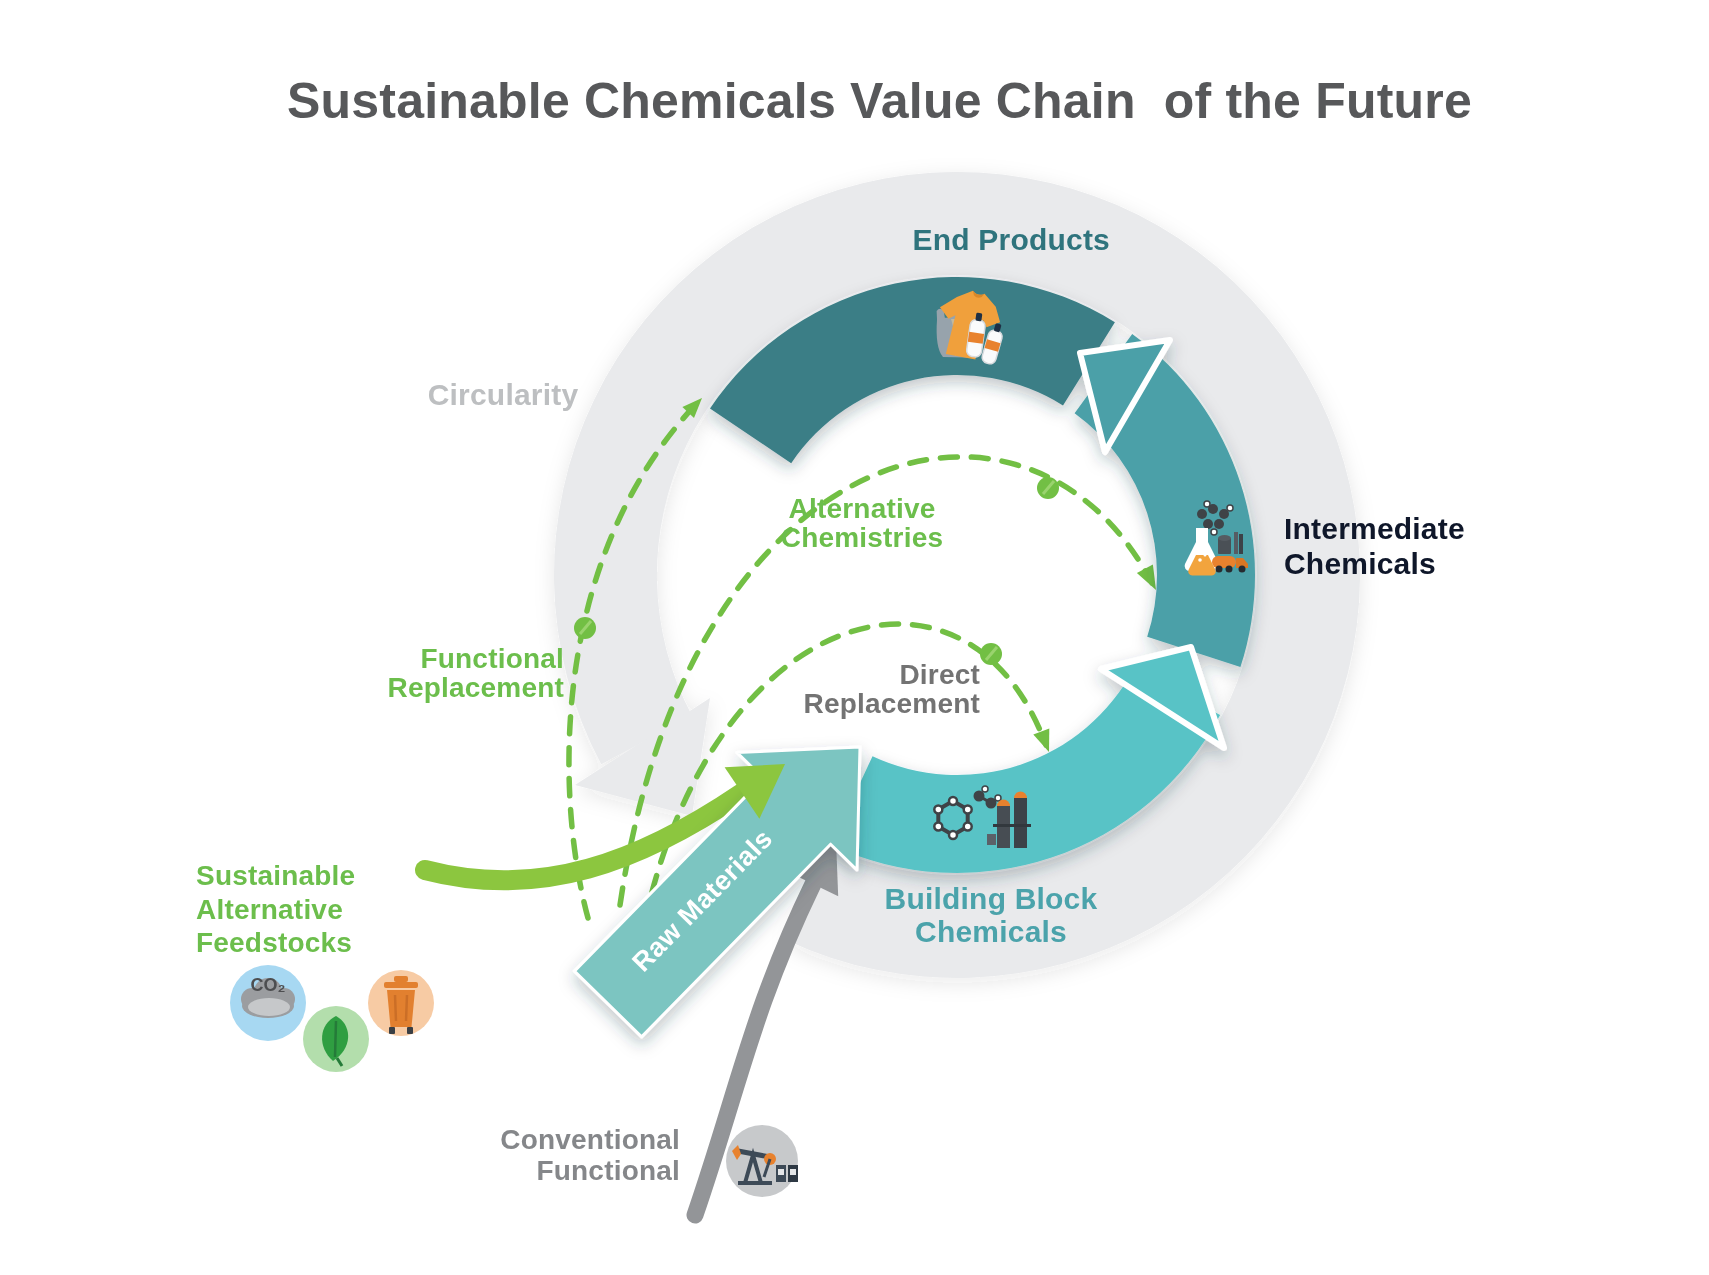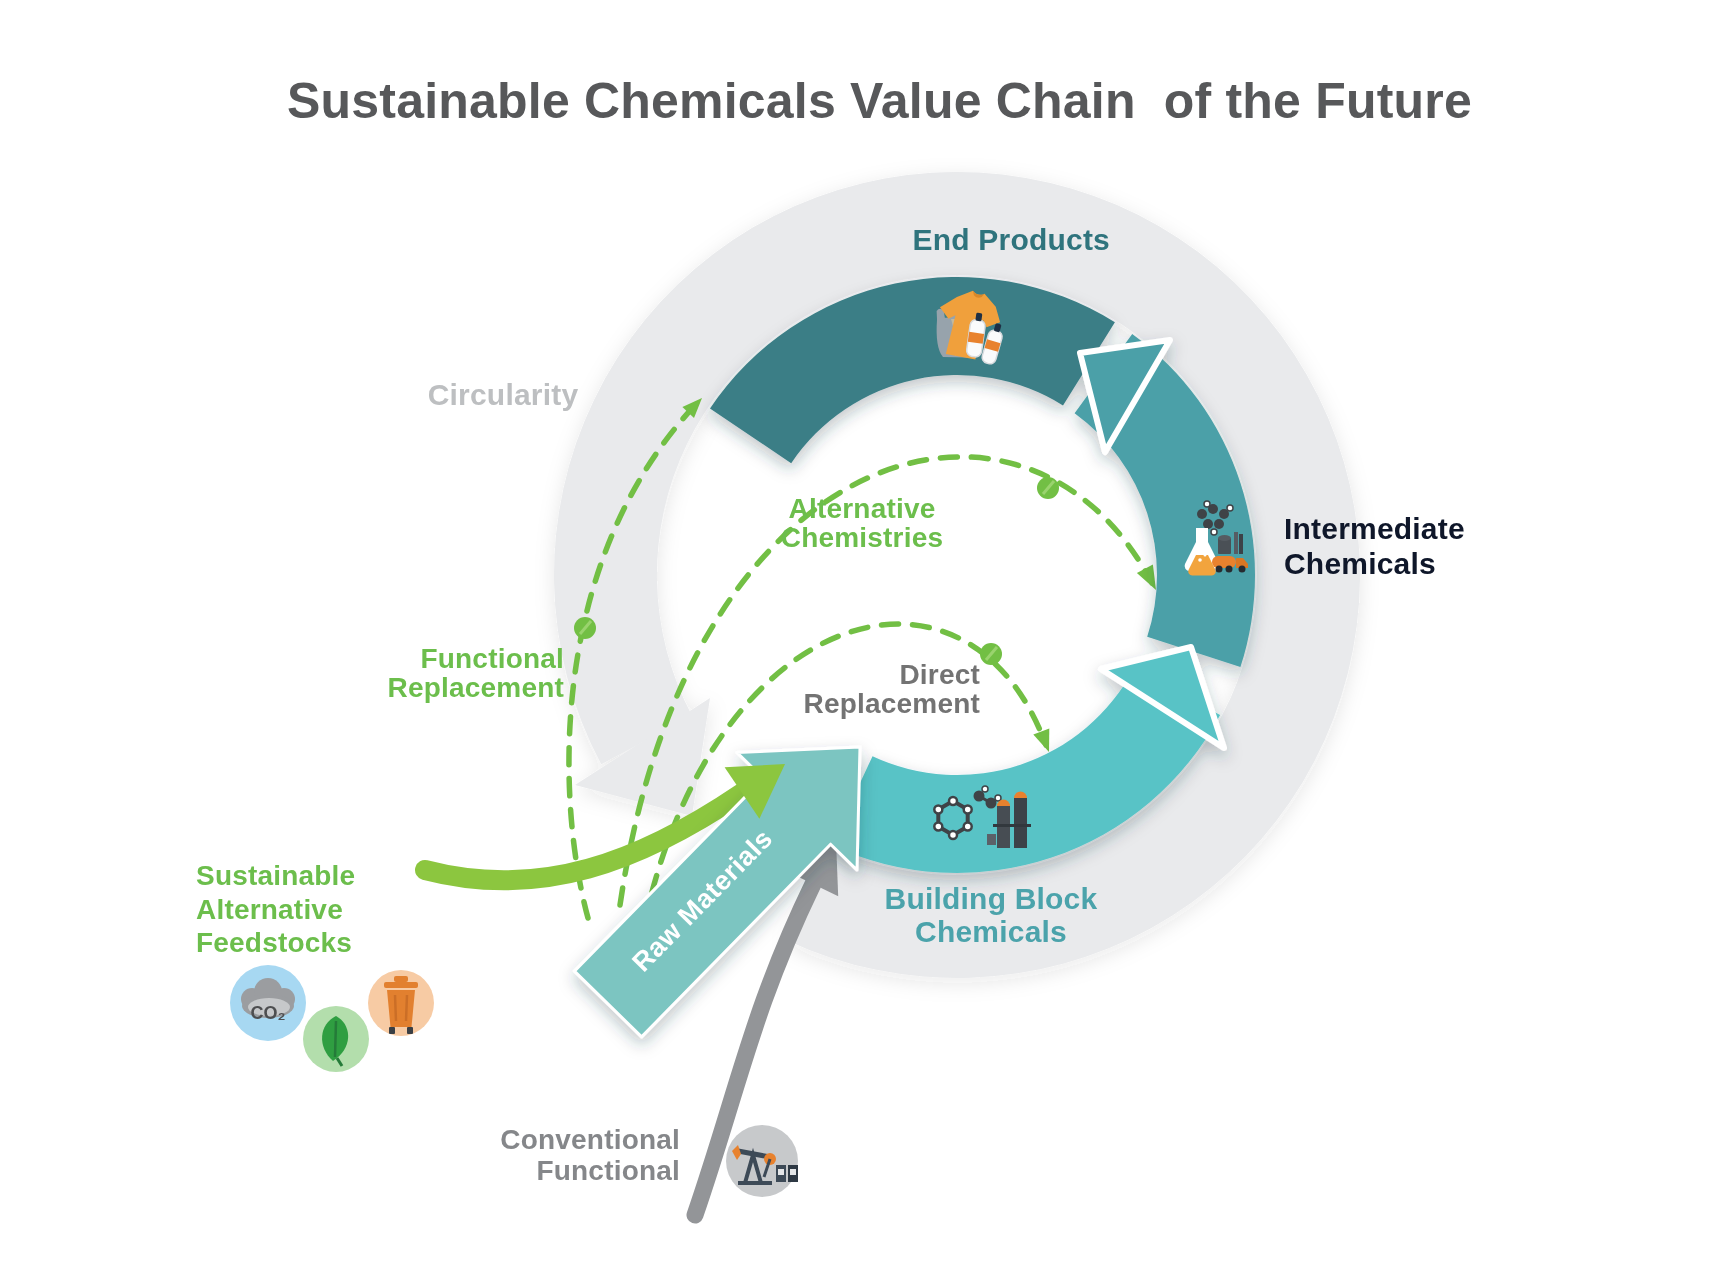--- a/index.html
+++ b/index.html
@@ -12,21 +12,21 @@
   .end-products{left:810px;top:224px;width:300px;text-align:right;font-size:30px;color:#2F747D;}
   .intermediate{left:1284px;top:512px;width:280px;text-align:left;font-size:30px;line-height:1.15;color:#0f172a;}
   .building{left:831px;top:882px;width:320px;text-align:center;font-size:30px;line-height:1.1;color:#4BA3AB;}
   .alt{left:759px;top:494px;width:206px;text-align:center;font-size:28px;line-height:1.05;color:#6CBE4C;}
   .direct{left:780px;top:660px;width:200px;text-align:right;font-size:28px;line-height:1.05;color:#737373;}
   .functional{left:378px;top:612px;width:186px;text-align:right;font-size:28px;line-height:1.05;color:#6CBE4C;margin-top:32px;}
   .sustainable{left:196px;top:859px;width:220px;font-size:28px;line-height:1.2;color:#6CBE4C;}
   .conventional{left:455px;top:1124px;width:225px;text-align:right;font-size:28px;line-height:1.12;color:#85878A;}
   .raw{left:596px;top:885px;width:220px;height:38px;text-align:center;font-size:27px;color:#ffffff;
        transform:rotate(-45.5deg);letter-spacing:.5px;}
-  .co2{left:236px;top:1004px;width:64px;text-align:center;font-size:18px;color:#4D4E50;letter-spacing:0;}
+  .co2{left:236px;top:976px;width:64px;text-align:center;font-size:18px;color:#4D4E50;letter-spacing:0;}
 </style>
 </head>
 <body>
 
 <div class="stage">
 
 <svg width="1709" height="1275" viewBox="0 0 1709 1275">
   <defs>
     <filter id="soft" x="-30%" y="-30%" width="160%" height="160%">
       <feDropShadow dx="0" dy="7" stdDeviation="8" flood-color="#1E3C42" flood-opacity="0.28"></feDropShadow>

